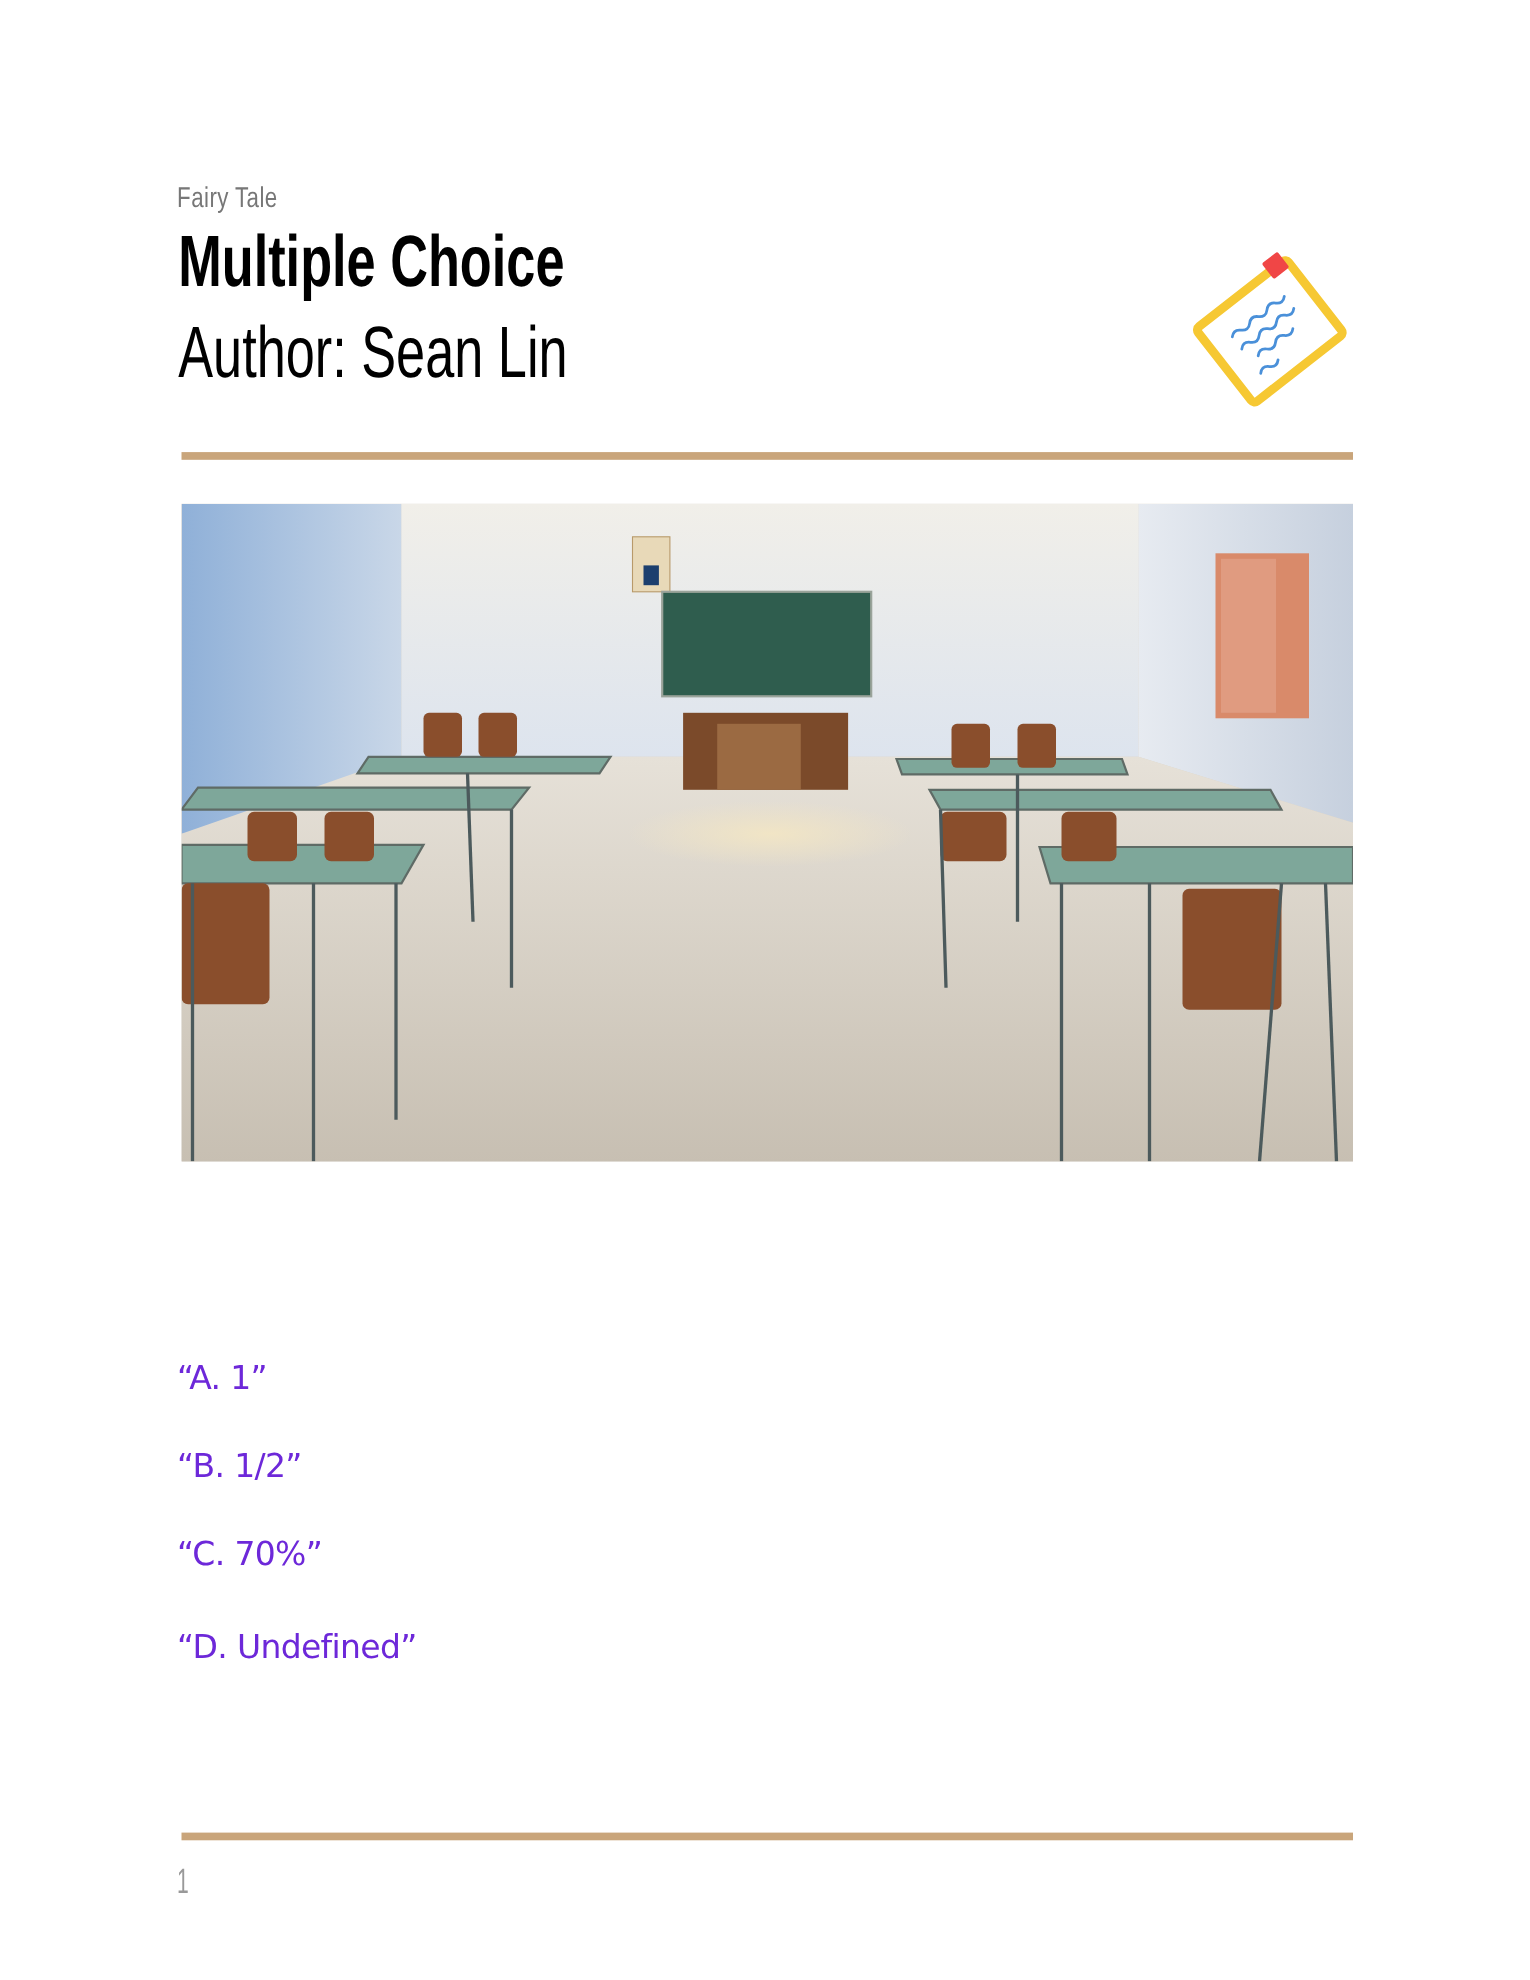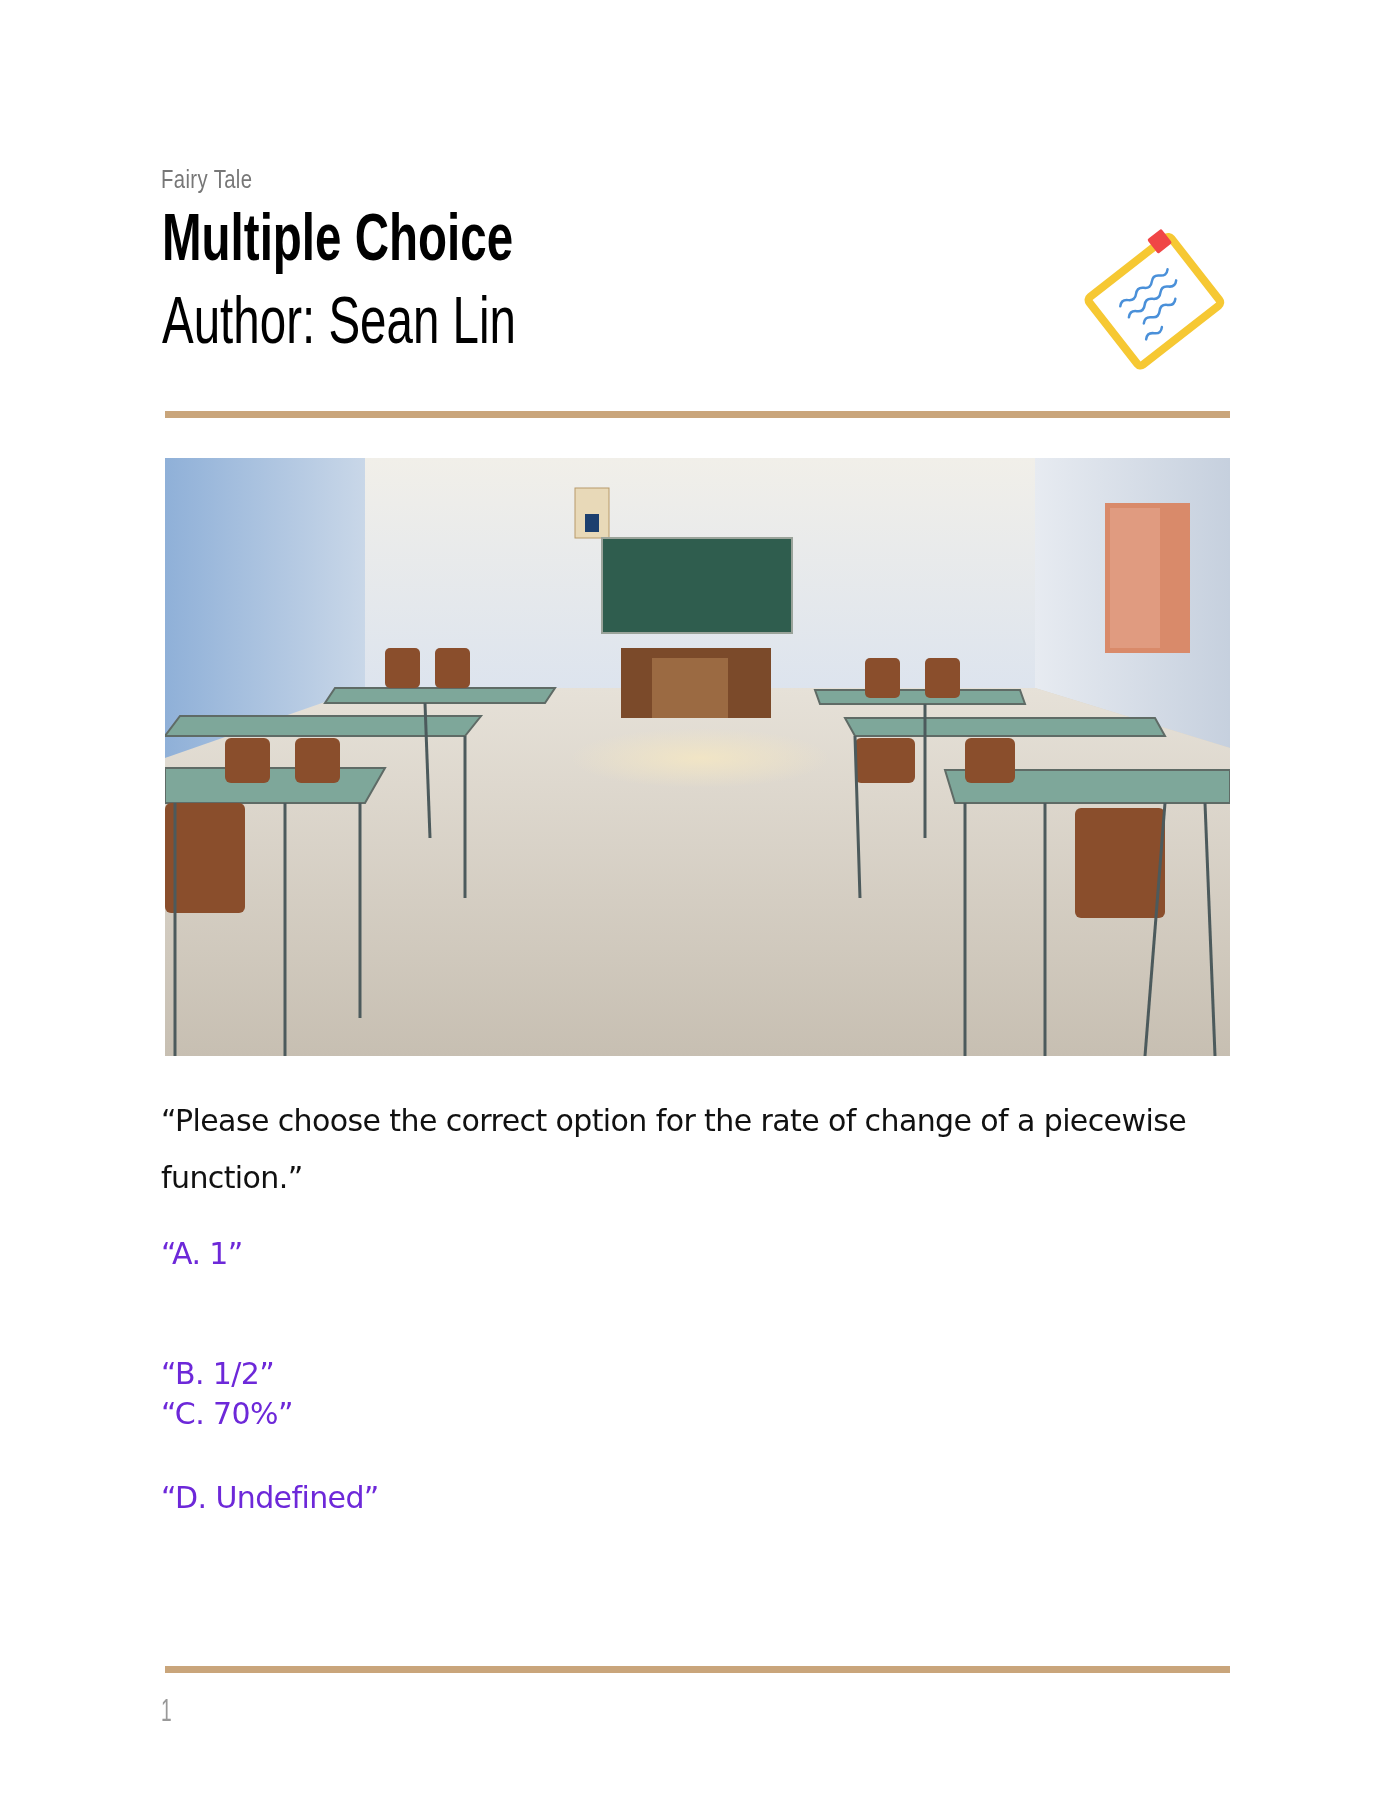--- a/index.html
+++ b/index.html
@@ -107,23 +107,22 @@
         <line x1="1000" y1="345" x2="980" y2="598"></line>
         <line x1="1040" y1="345" x2="1050" y2="598"></line>
         <line x1="300" y1="278" x2="300" y2="440"></line>
         <line x1="690" y1="278" x2="695" y2="440"></line>
         <line x1="260" y1="245" x2="265" y2="380"></line>
         <line x1="760" y1="246" x2="760" y2="380"></line>
       </g>
     </svg>
   </div>
 
-  <div class="question">“Please choose the correct option for the rate of change of a piecewise function.”</div>
 
   <div class="option" style="top:1236px;">“A. 1”</div>
-  <div class="option" style="top:1316px;margin-top:40px;">“B. 1/2”</div>
+  <div class="option" style="top:1316px;">“B. 1/2”</div>
   <div class="option" style="top:1396px;">“C. 70%”</div>
   <div class="option" style="top:1480px;">“D. Undefined”</div>
 
   <div class="rule bottom"></div>
 
   <div class="pagenum">1</div>
 </div>
 
 </body></html>

